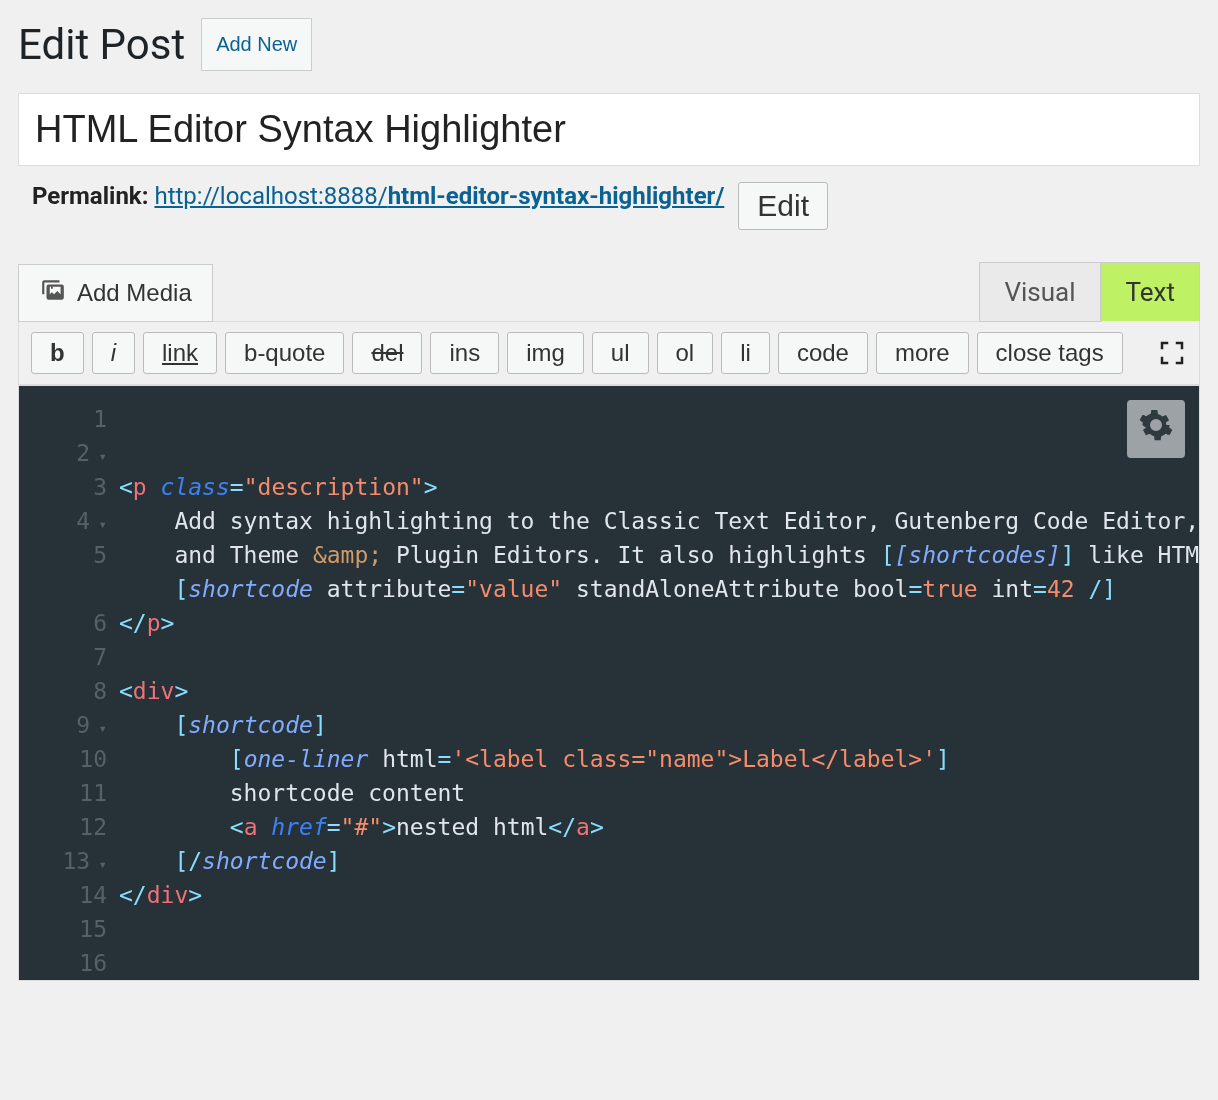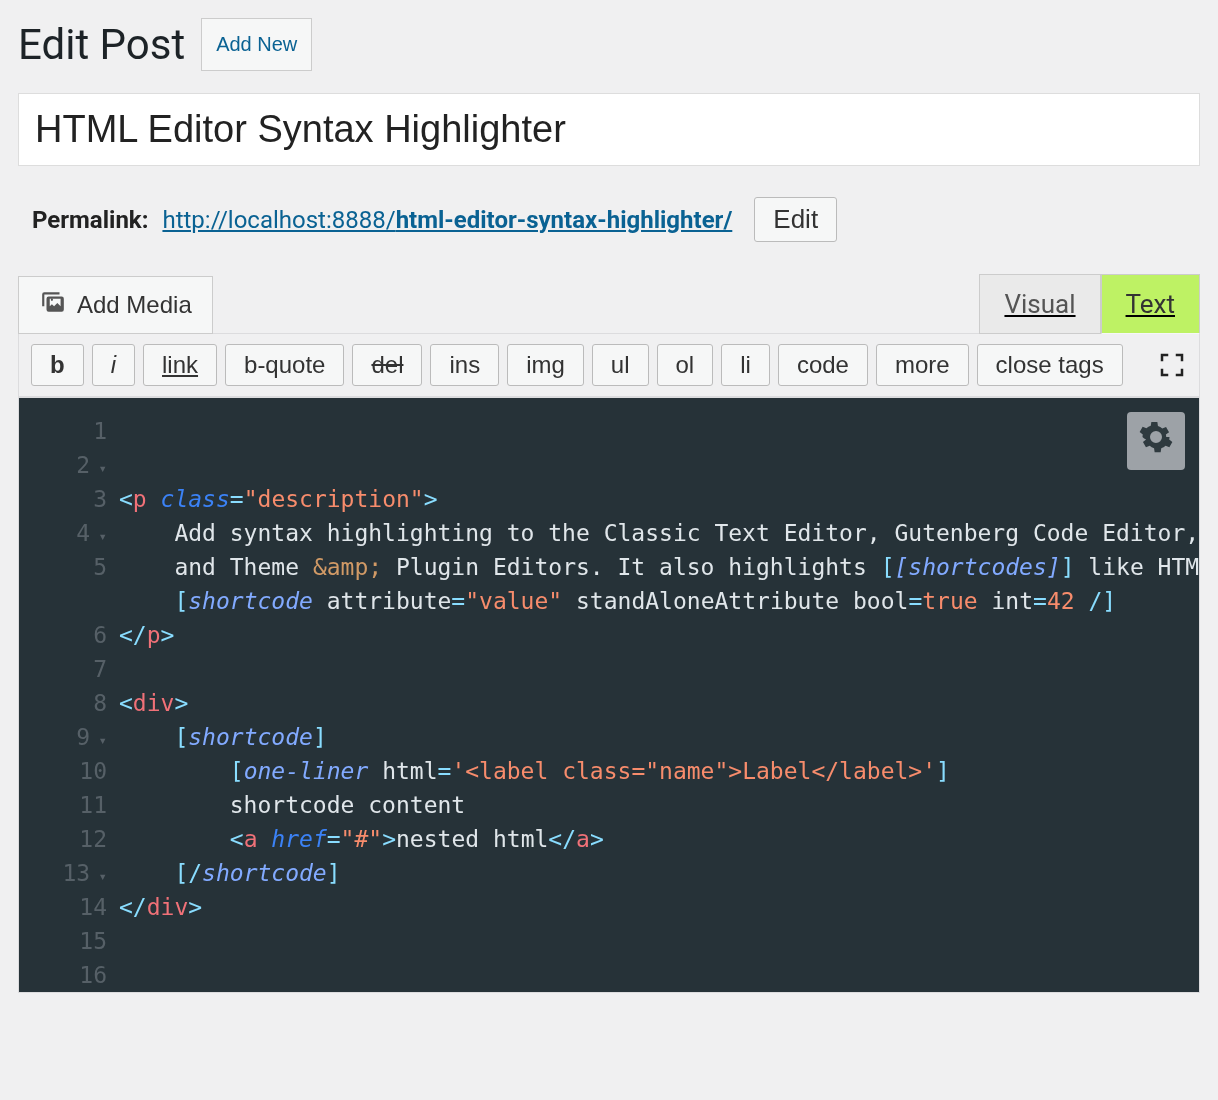--- a/index.html
+++ b/index.html
@@ -22,42 +22,42 @@
 }
 .title-input {
   width: 100%;
   padding: 14px 16px;
   font-size: 38px;
   border: 1px solid #ddd;
   background: #fff;
   color: #222;
 }
 .permalink-row {
-  display: flex; align-items: center; gap: 14px;
-  margin: 31px 0 32px 14px;
+  display: flex; gap: 6px;
+  margin: 16px 0 32px 14px;
 }
 .permalink-label { font-size: 24px; font-weight: 700; color: #222; }
 .permalink-link {
   font-size: 24px; color: #0a6293; text-decoration: underline;
 }
 .permalink-slug { font-weight: 700; }
 .edit-btn {
   border: 1px solid #bbb; background: #f6f7f7; color: #333;
-  padding: 6px 18px; font-size: 26px; cursor: pointer; margin-left: 8px;
+  padding: 6px 18px; font-size: 30px; cursor: pointer; margin-left: 8px;
   border-radius: 3px;
 }
 .editor-top {
   display: flex; justify-content: space-between; align-items: flex-end;
 }
 .add-media-btn {
   display: inline-flex; align-items: center; gap: 10px;
   border: 1px solid #ccc; background: #f6f7f7; color: #333;
   padding: 12px 20px; font-size: 24px; cursor: pointer;
 }
-.tabs { display: flex; text-decoration: underline; }
+.tabs { display: flex; }
 .tab {
   border: 1px solid #ccc; background: #eaeaea; color: #555;
   padding: 14px 24px; font-size: 26px; cursor: pointer;
 }
 .tab.active { background: #bef264; border-bottom-color: #f6f7f7; color: #333; }
 .toolbar {
   display: flex; align-items: center; gap: 8px;
   background: #f0f0f1; border: 1px solid #dcdcde;
   padding: 10px 12px; margin-top: -1px;
 }

